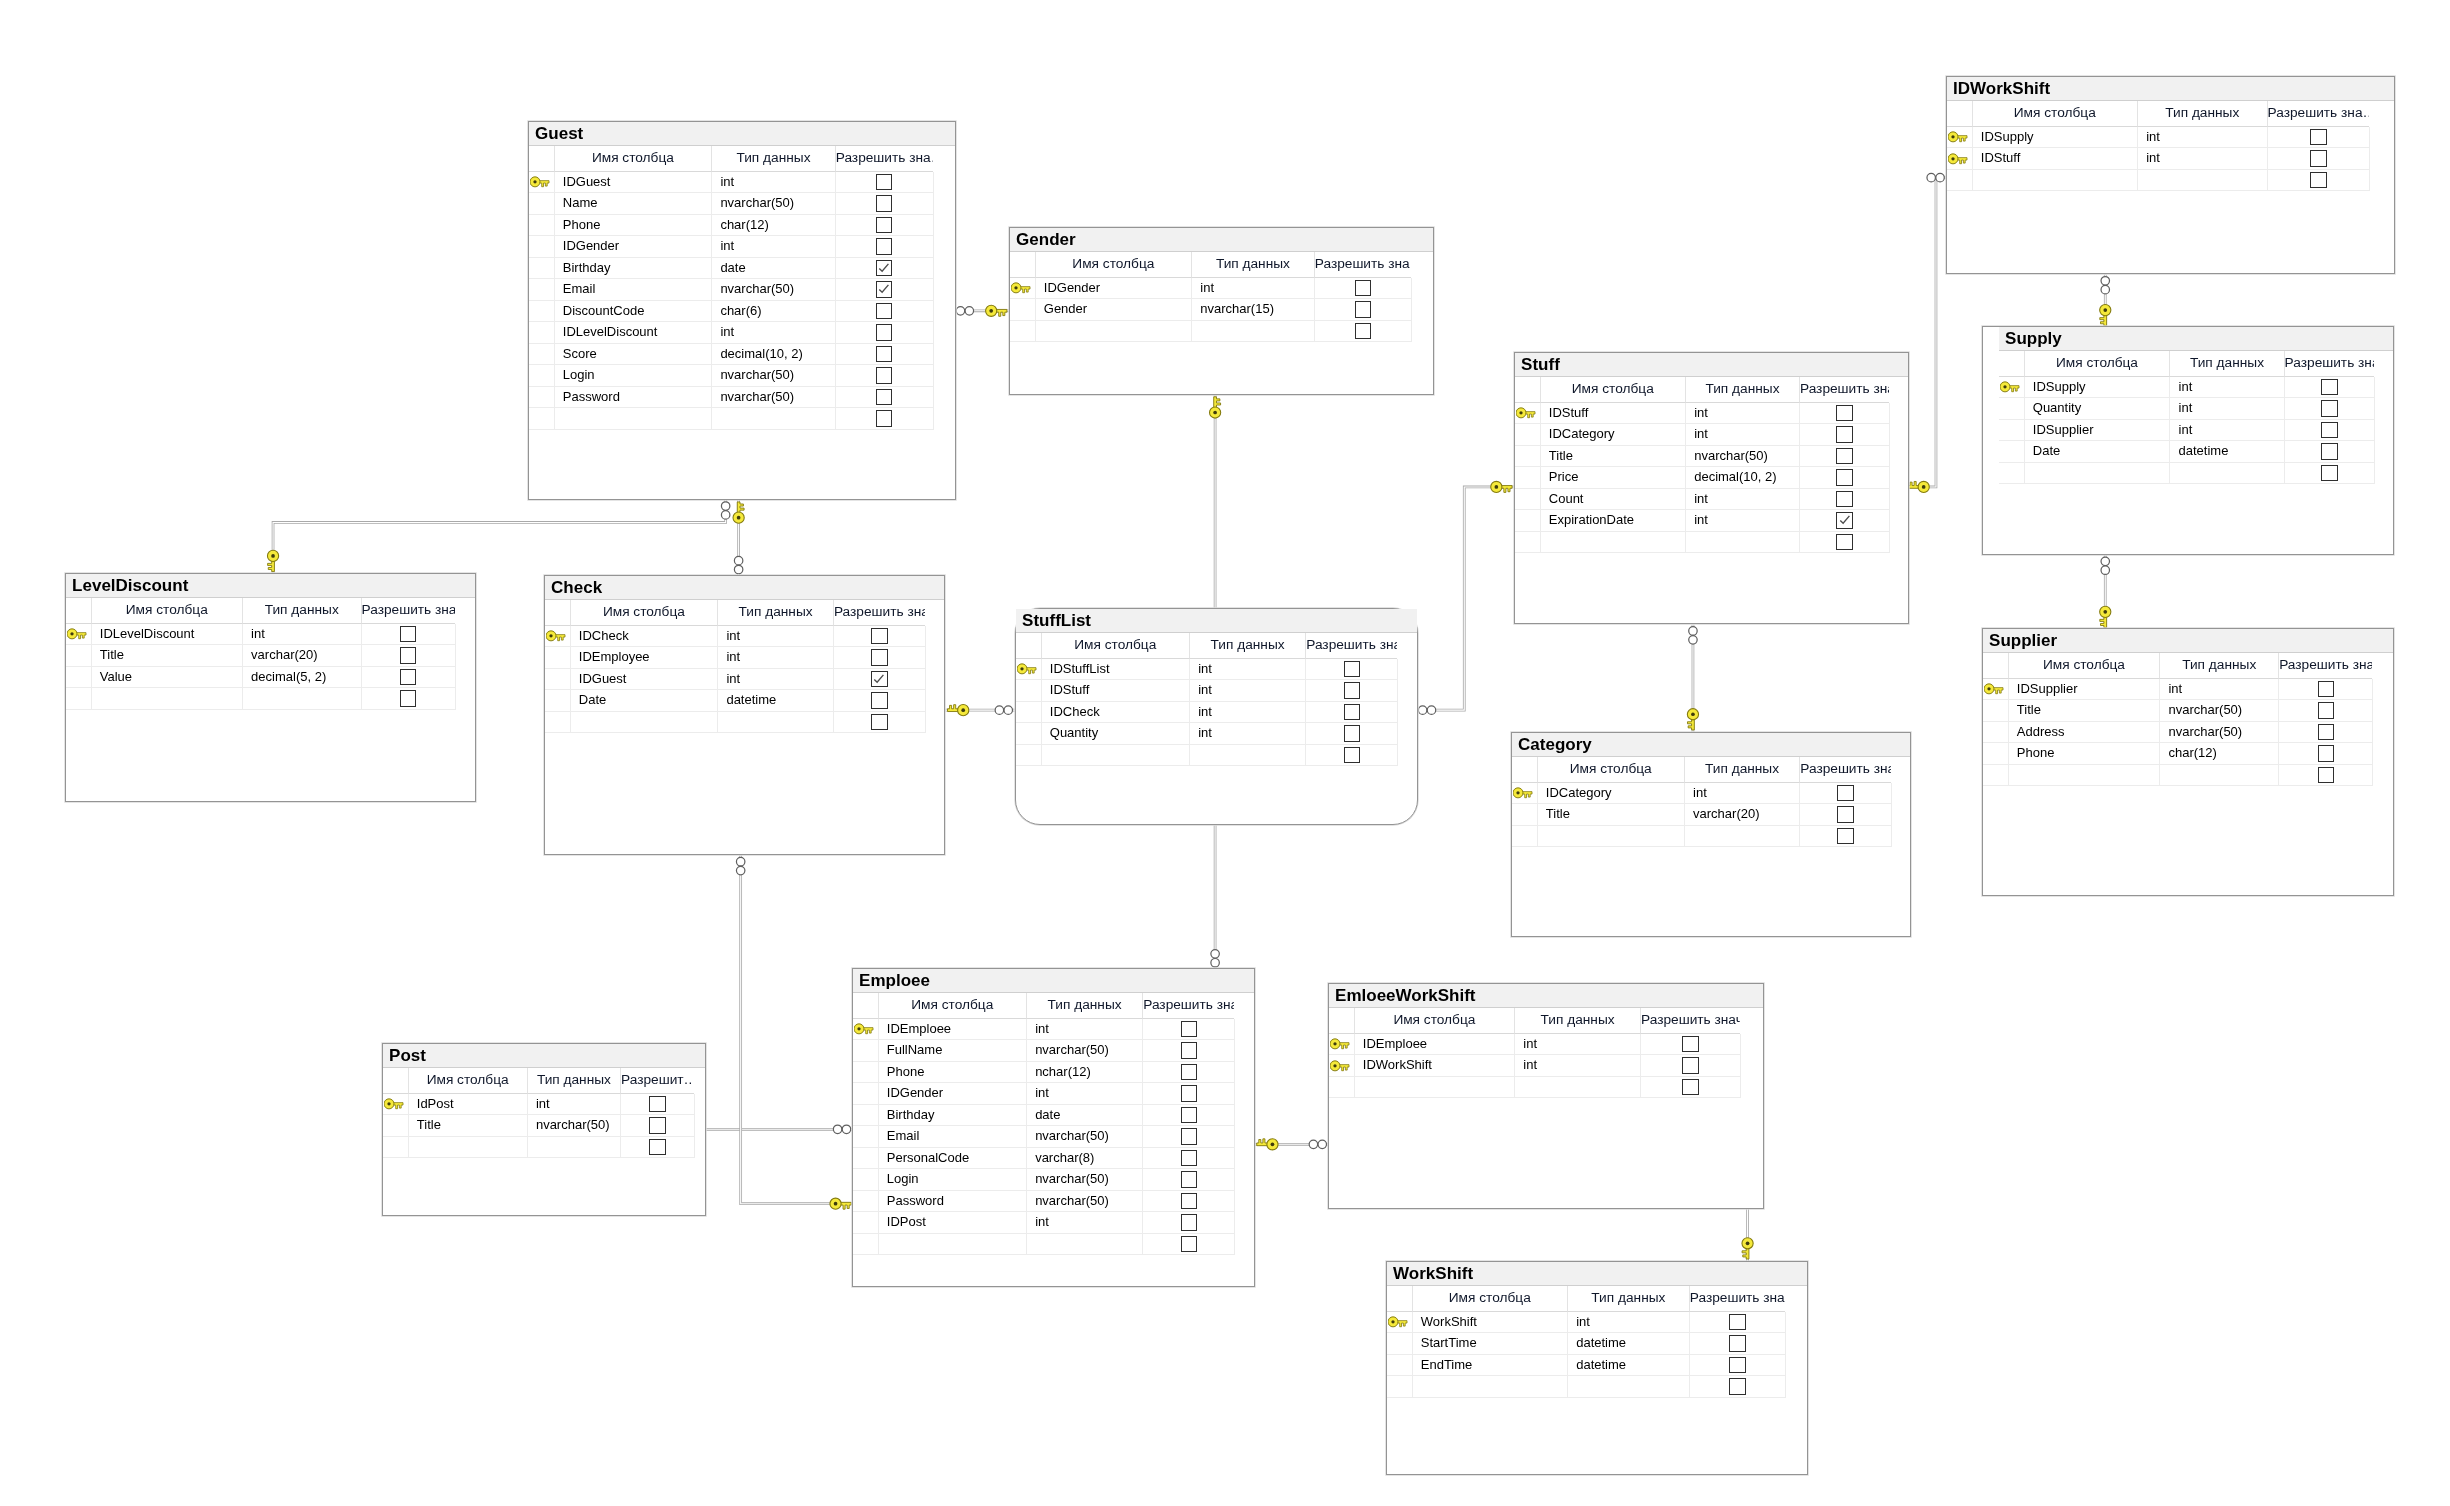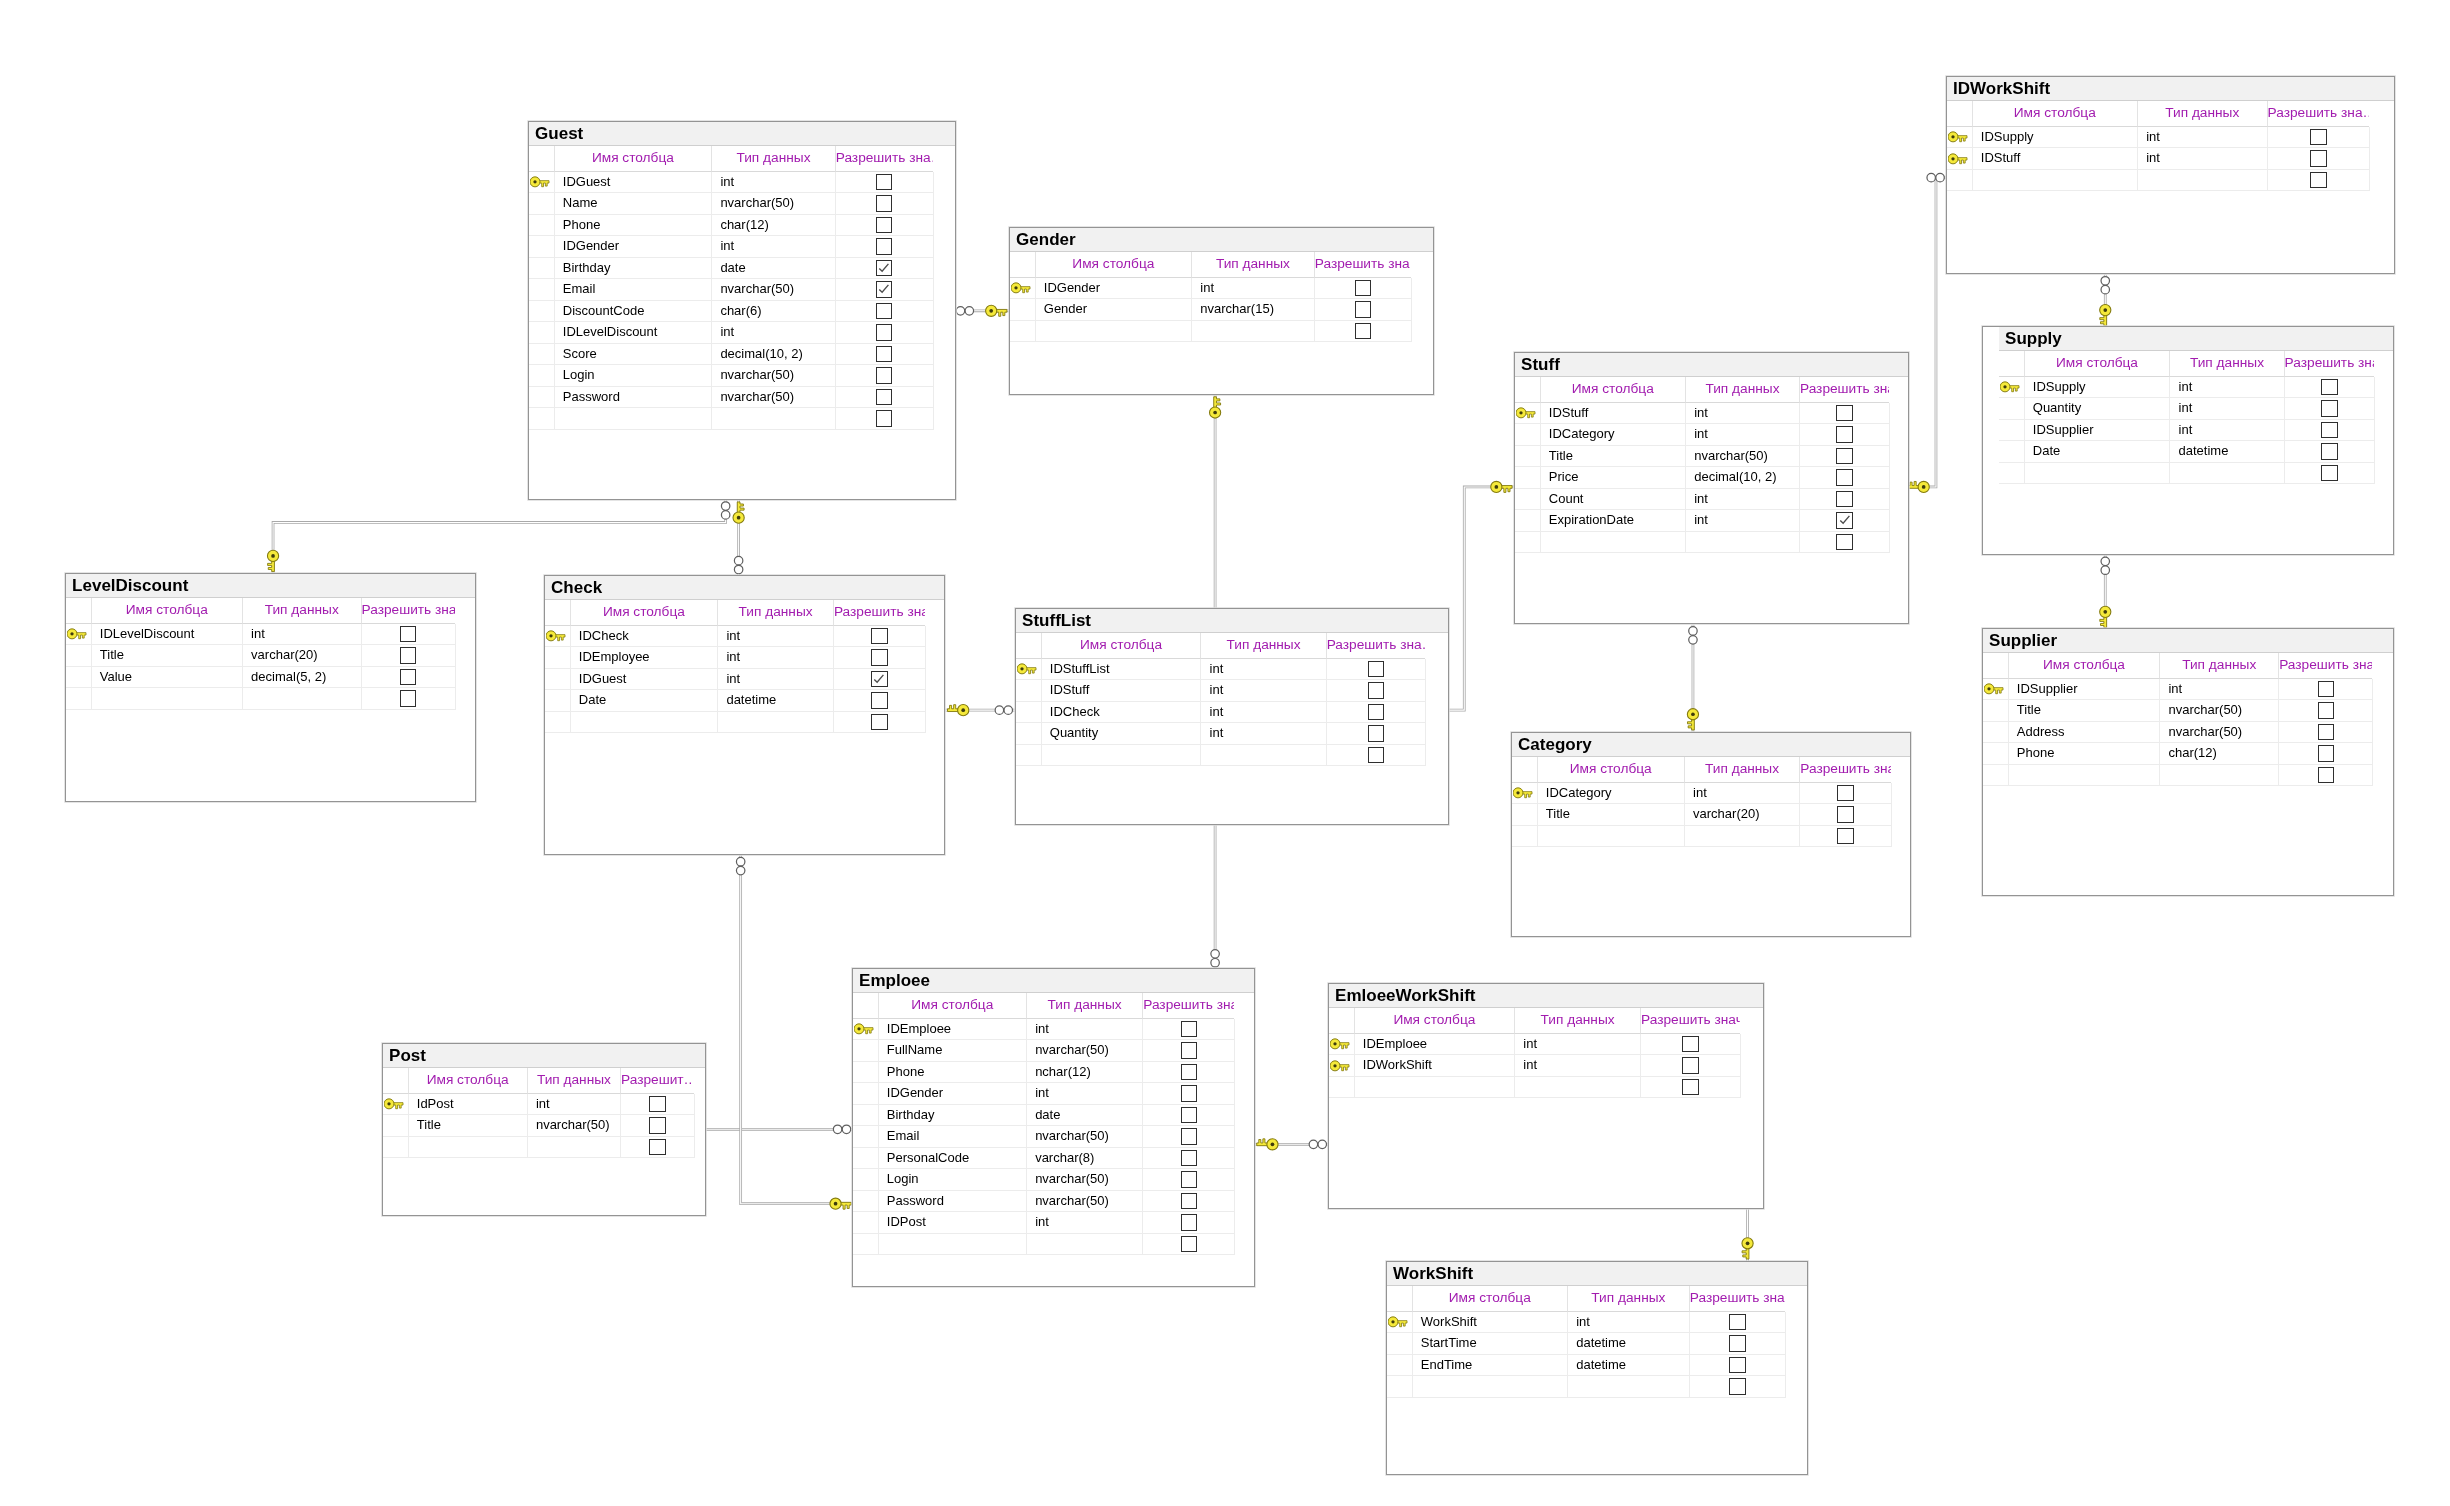--- a/index.html
+++ b/index.html
@@ -4,21 +4,21 @@
 <style>
   html,body{margin:0;padding:0;background:#ffffff;}
   body{width:2450px;height:1507px;position:relative;overflow:hidden;
        font-family:"Liberation Sans",sans-serif;color:#000;}
   #wires{position:absolute;left:0;top:0;z-index:0;}
   .tbl{position:absolute;z-index:1;background:#ffffff;border:0.7px solid #949494;
        box-shadow:0 0 0 0.7px #d9d9d9;box-sizing:border-box;}
   .tbl-title{height:23px;line-height:23px;background:#f1f1f1;border-bottom:0.7px solid #cfcfcf;
        font-size:17px;font-weight:bold;padding:0 6.1px;white-space:nowrap;overflow:hidden;}
   .grid{display:grid;grid-template-columns:24.6px 37% 29% 23% auto;}
-  .hcell{font-size:13.7px;color:#a21caf;text-align:center;height:24.6px;line-height:24.6px;
+  .hcell{font-size:13.7px;color:#0f172a;text-align:center;height:24.6px;line-height:24.6px;
        border-bottom:0.7px solid #d9d9d9;border-left:0.7px solid #e3e3e3;
        white-space:nowrap;overflow:hidden;}
   .icell{border-bottom:0.7px solid #ececec;height:20.5px;display:flex;align-items:center;justify-content:center;}
   .ccell{font-size:13px;height:20.5px;line-height:20.5px;padding-left:8.2px;
        border-bottom:0.7px solid #ececec;border-left:0.7px solid #ececec;
        white-space:nowrap;overflow:hidden;}
   .ncell{border-bottom:0.7px solid #ececec;border-left:0.7px solid #ececec;height:20.5px;
        display:flex;align-items:center;justify-content:center;}
   .gut{border-left:0.7px solid #ececec;}
   .cb{width:16.4px;height:16.4px;border:1.4px solid #2f2f2f;background:#fff;box-sizing:border-box;
@@ -358,21 +358,21 @@
         <div class="gut"></div>
         <div class="icell"></div>
         <div class="ccell"></div>
         <div class="ccell"></div>
         <div class="ncell">
           <div class="cb"></div>
         </div>
         <div class="gut"></div>
       </div>
     </div>
-    <div class="tbl" style="left: 1015px; top: 608px; width: 434px; height: 217px;">
+    <div class="tbl" style="left: 1015px; top: 608px; width: 403px; height: 217px; border-radius: 25px;">
       <div class="tbl-title">StuffList</div>
       <div class="grid">
         <div class="hcell hdr-row-end" style="border-left: none;"></div>
         <div class="hcell">Имя столбца</div>
         <div class="hcell">Тип данных</div>
         <div class="hcell">Разрешить зна…</div>
         <div></div>
         <div class="icell">
           <svg width="23" height="13.7" viewBox="-2 -10 34 20">
             <use href="#g-key" transform="scale(0.9)"></use>

